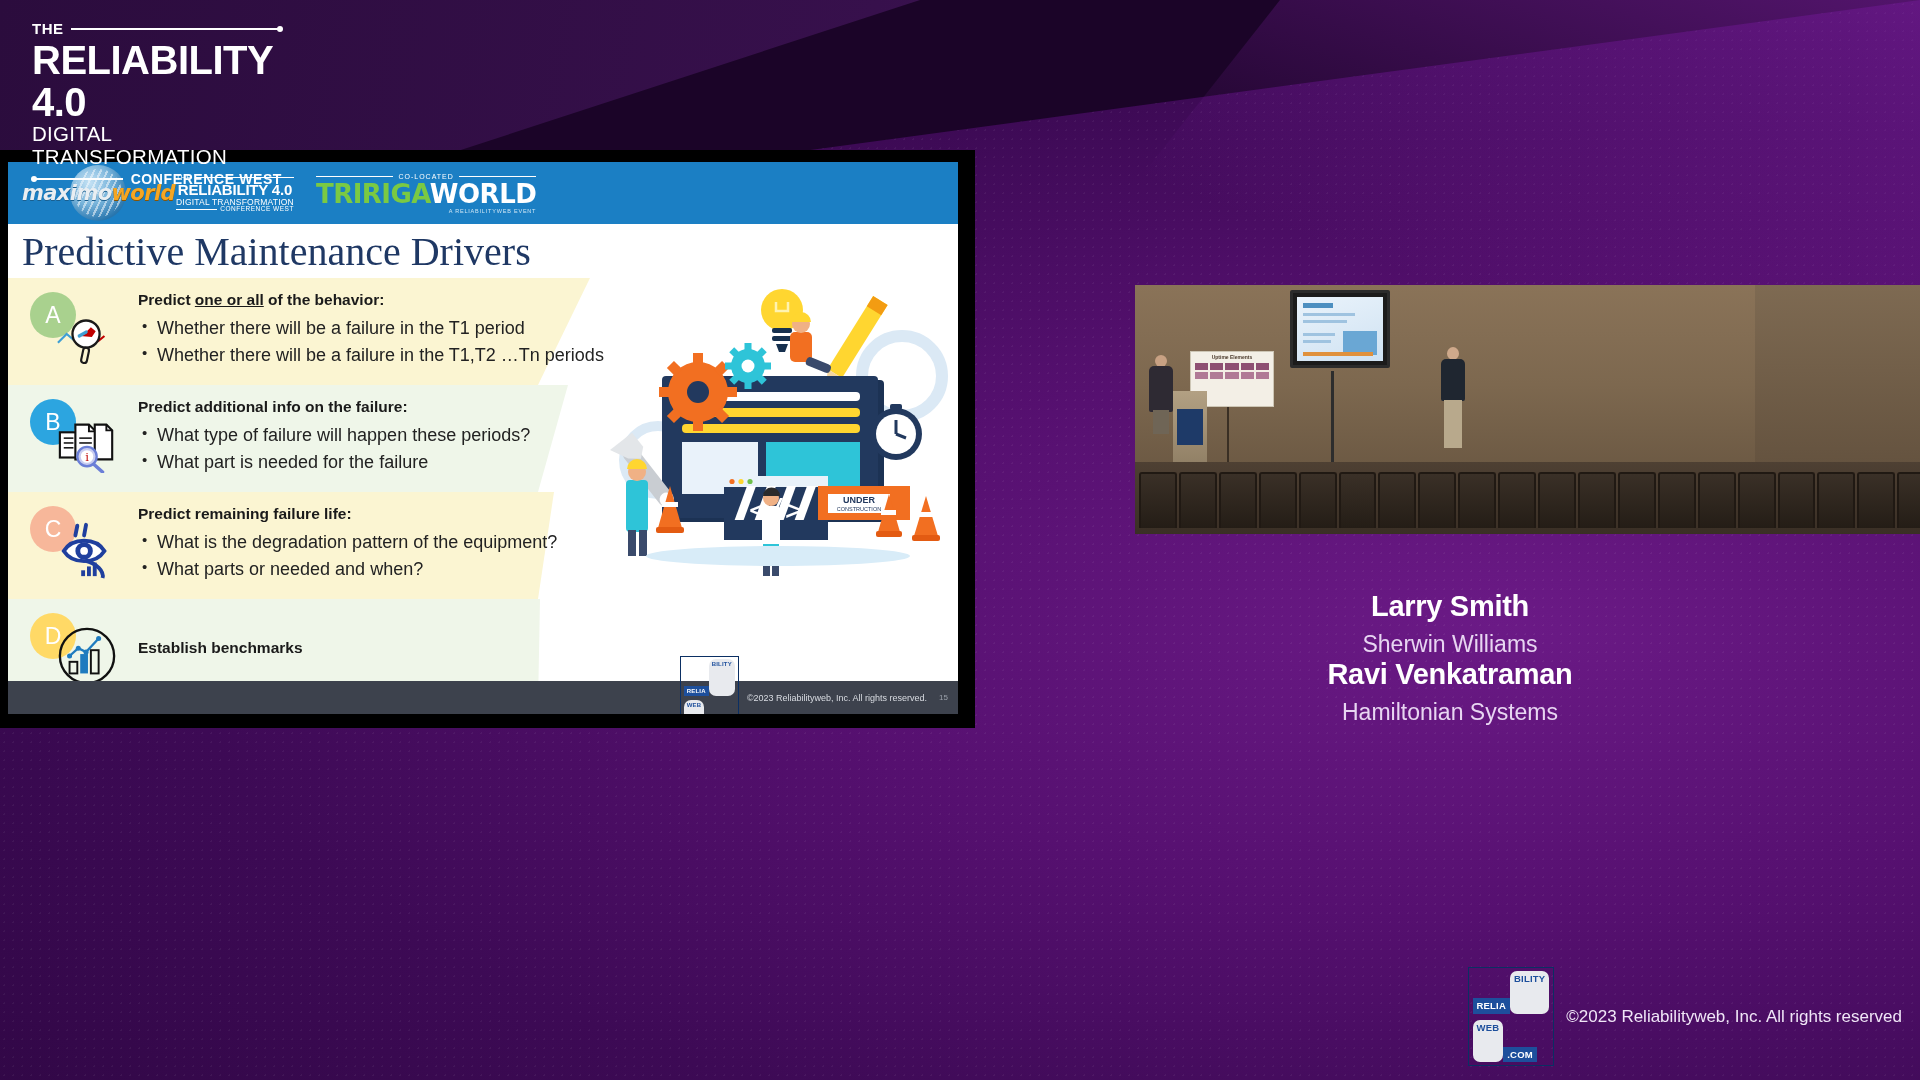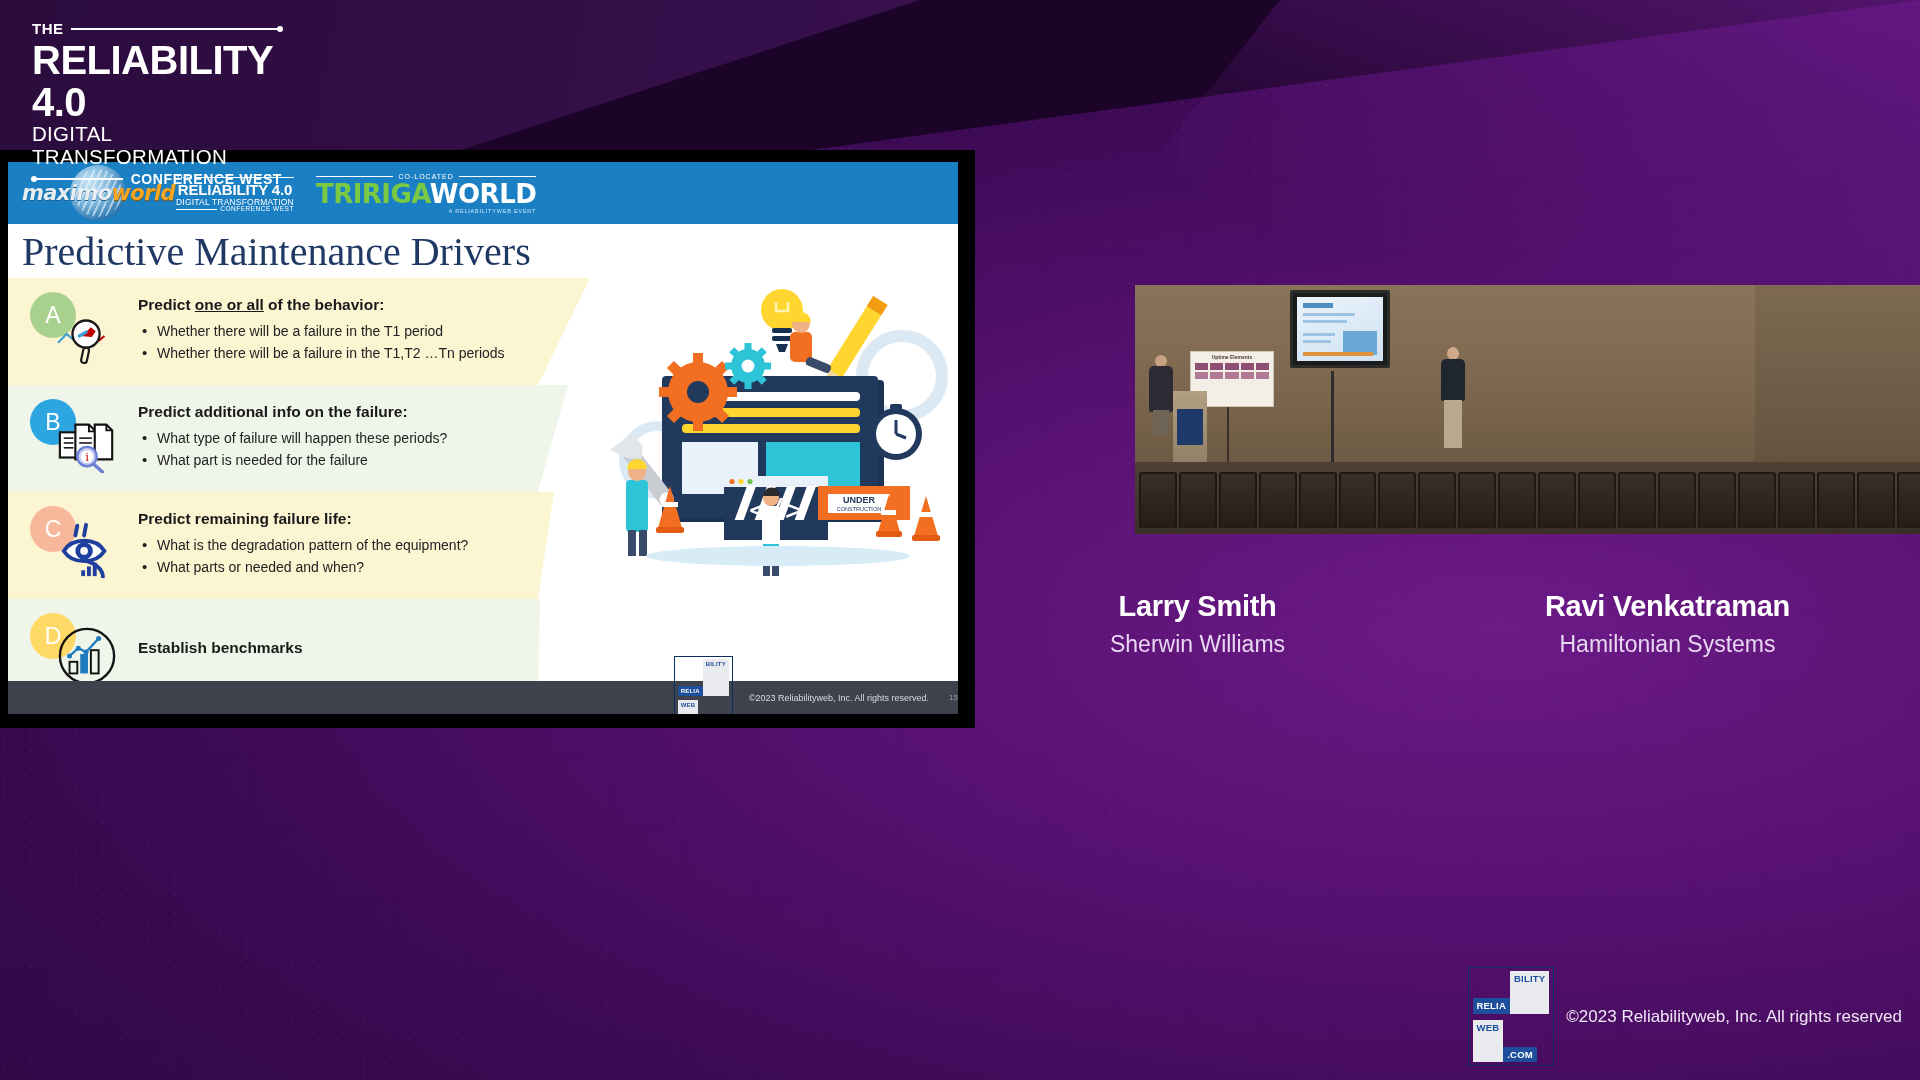--- a/index.html
+++ b/index.html
@@ -132,38 +132,38 @@
   .badge{
     position:absolute; left:22px; top:14px; width:46px; height:46px; border-radius:50%;
     color:#fff; font-size:23px; font-weight:400; display:flex; align-items:center; justify-content:center;
     font-family:"Liberation Sans", sans-serif;
   }
   .ico{ position:absolute; left:48px; top:26px; width:62px; height:62px; }
 
   .txt{ position:relative; z-index:2; }
   .txt h4{ font-size:15.5px; color:#1a1a1a; font-weight:700; margin-bottom:9px; }
   .txt h4 u{ }
-  .txt li{ list-style:none; font-size:14px; color:#222; margin:6px 0; position:relative; padding-left:19px; }
+  .txt li{ list-style:none; font-size:18px; color:#222; margin:6px 0; position:relative; padding-left:19px; }
   .txt li::before{ content:"•"; position:absolute; left:4px; top:-1px; font-size:15px; color:#222; }
 
   
   .illus{ position:absolute; right:4px; top:118px; width:352px; height:300px; z-index:3; pointer-events:none; }
 
   
   .slide-foot{
     position:absolute; left:0; bottom:0; width:950px; height:33px;
     background:#3d424d; display:flex; align-items:center; justify-content:flex-end;
-    gap:16px; z-index:8;
+    padding-right:10px; gap:8px; z-index:8;
   }
   .rw-badge{ display:inline-block; line-height:0; border:1px solid #0b2f63; }
   .rw-badge .r1{ display:flex; }
   .rw-badge .r2{ display:flex; }
   .rw-badge span{ font-size:6px; font-weight:700; letter-spacing:.2px; padding:2px 3px; line-height:1; font-family:"Liberation Sans", sans-serif; }
   .rw-blue{ background:#1d4f9c; color:#fff;margin-top:27px; }
-  .rw-white{ background:#e8eaee; color:#1d4f9c; }
+  .rw-white{ background:#e8eaee; color:#1d4f9c;border-radius:7px; }
   .foot-copy{ color:#d9dce2; font-size:9px; }
   .foot-num{ color:#9aa0aa; font-size:8px; margin-left:4px; }
 
   
   #video{
     position:absolute; left:1135px; top:285px; width:800px; height:249px;
     overflow:hidden; z-index:5; background:#6b5a44;
   }
   .vwall{ position:absolute; inset:0; background:linear-gradient(180deg,#8a7358 0%, #7d684f 40%, #6d5a44 72%, #4a3c2d 100%); }
   .vwall-r{ position:absolute; right:0; top:0; width:180px; height:100%;
@@ -197,21 +197,21 @@
   .vperson2 .b{ position:absolute; left:1px; top:12px; width:24px; height:42px; background:#1f2630; border-radius:5px 5px 2px 2px; }
   .vperson2 .l{ position:absolute; left:4px; top:53px; width:18px; height:48px; background:#b8a98c; }
   .vfloor{ position:absolute; left:0; bottom:0; width:100%; height:72px;
     background:linear-gradient(180deg,#4e4033 0%, #3a2f25 100%); }
   .vchairs{ position:absolute; left:0; bottom:0; width:100%; height:62px; display:flex; gap:2px; padding-left:4px; }
   .vchairs i{ display:block; width:40px; height:56px; border:2px solid #201913; border-bottom:none;
     background:linear-gradient(180deg,#3a3027,#241d16); border-radius:3px 3px 0 0; }
 
   
   .speakers{ position:absolute; left:980px; top:590px; width:940px; z-index:6;
-    display:flex; justify-content:space-around; }
+    display:flex; justify-content:space-around;flex-direction:column; }
   .sp{ text-align:center; }
   .sp .n{ color:#fff; font-size:29px; font-weight:700; letter-spacing:-.3px; }
   .sp .o{ color:#e8d6f2; font-size:23px; font-weight:400; margin-top:8px; }
 
   
   .botbar{ position:absolute; right:18px; bottom:14px; display:flex; align-items:center; gap:12px; z-index:7; }
   .botbar .rw-badge span{ font-size:9.5px; padding:3px 4px; }
   .botbar .txt{ color:#f0e6f7; font-size:17px; }
 </style>
 </head>

